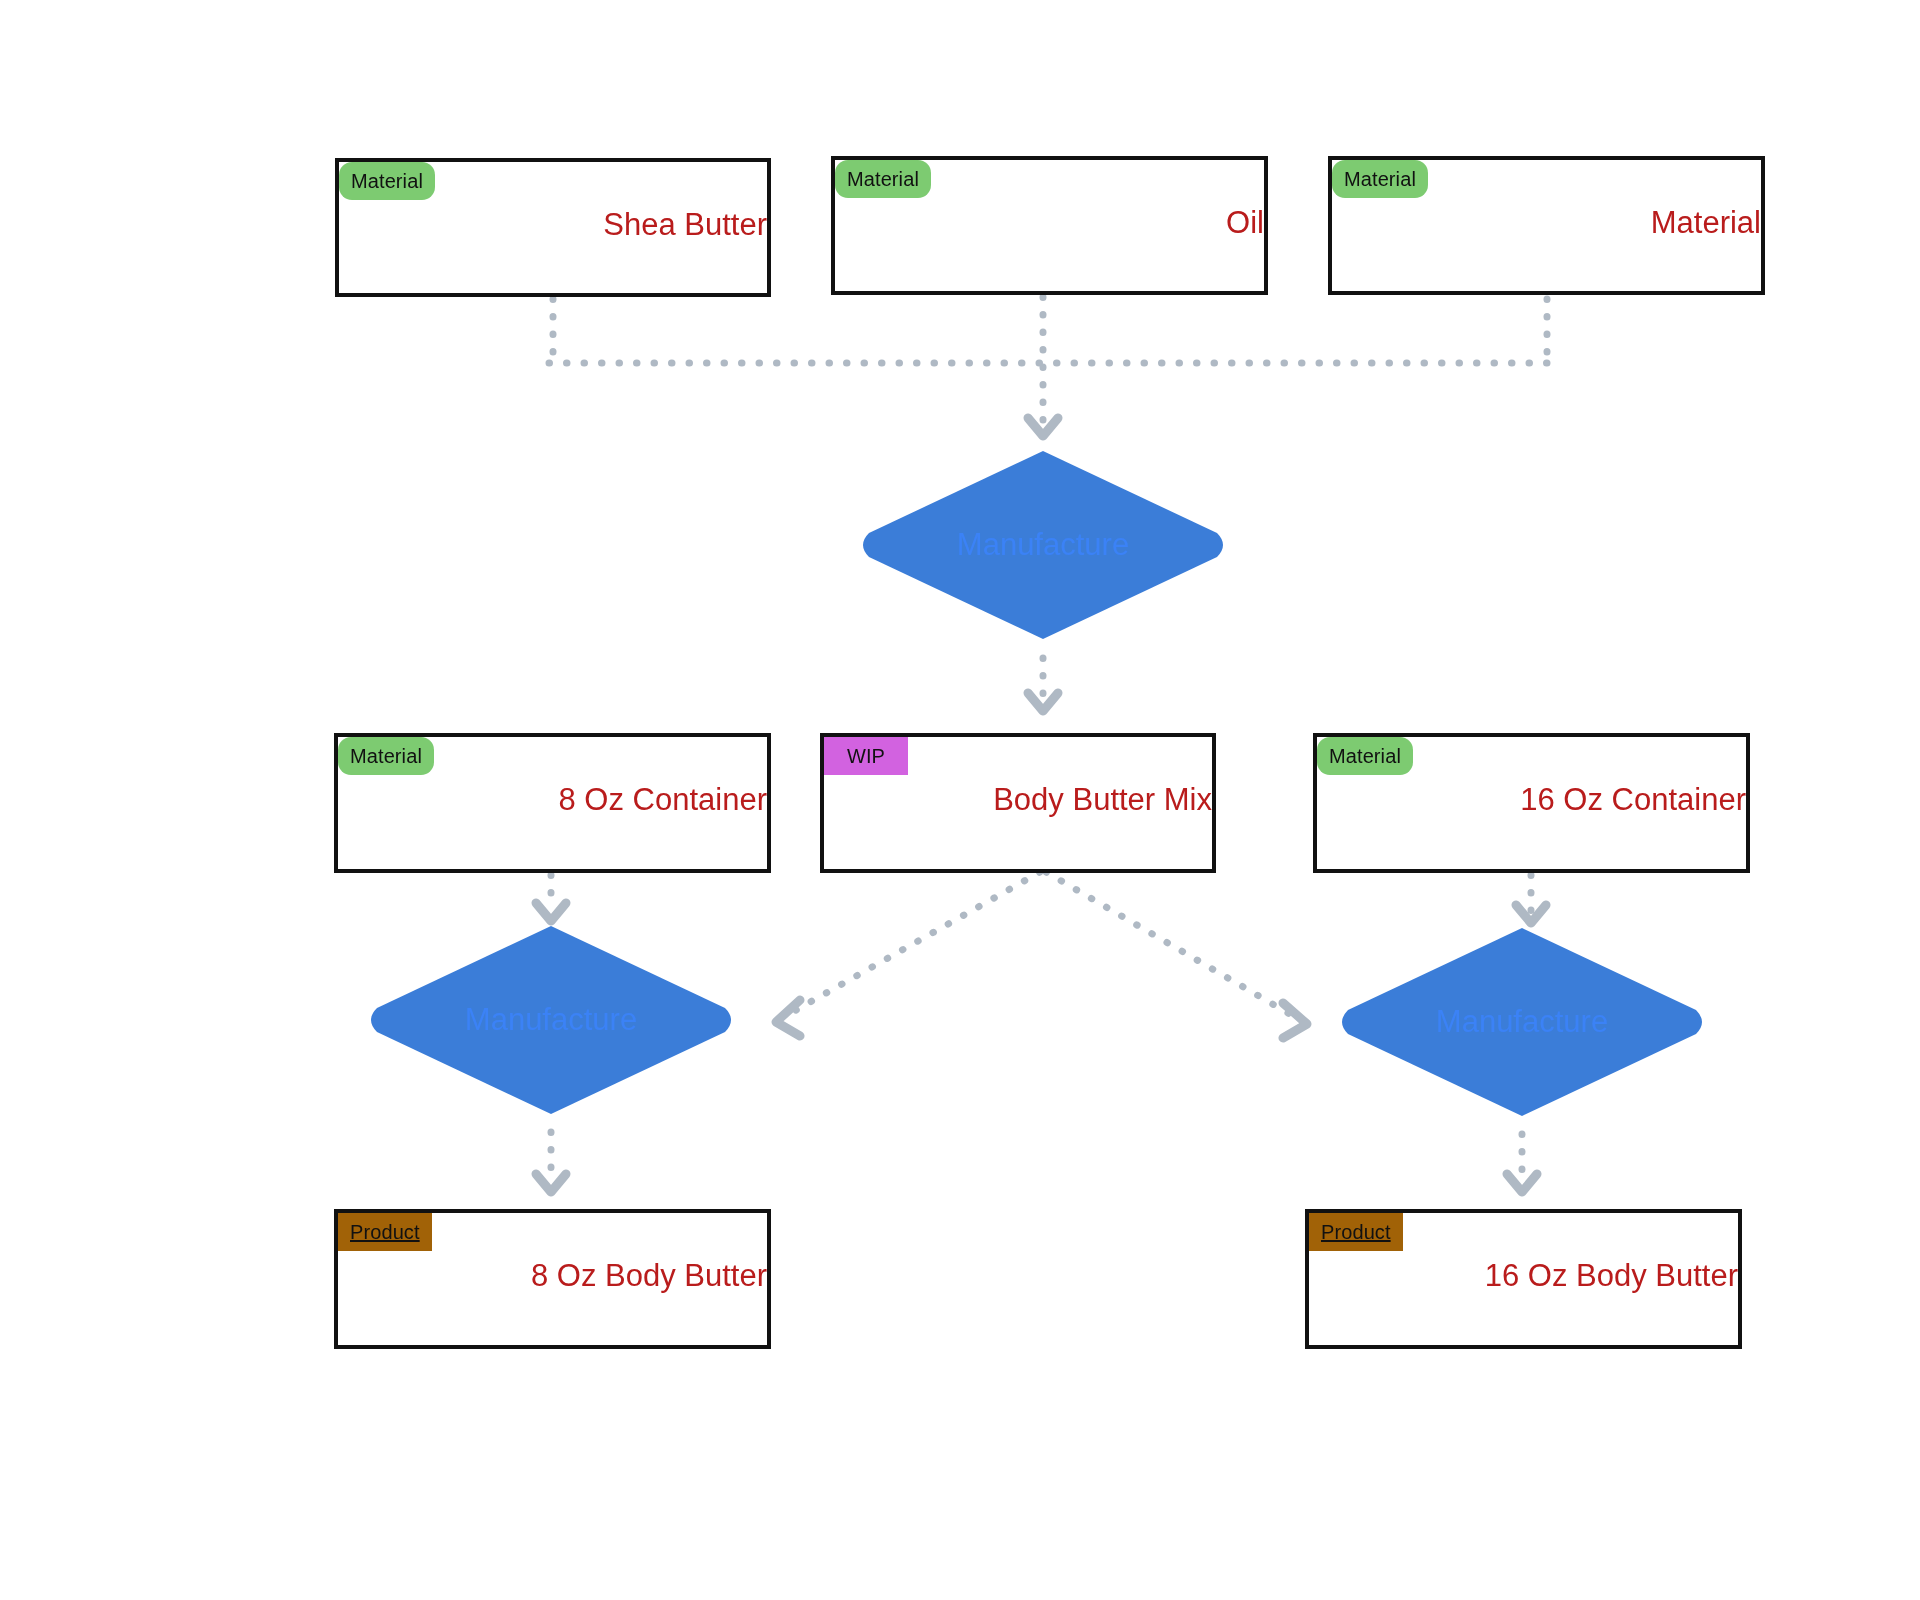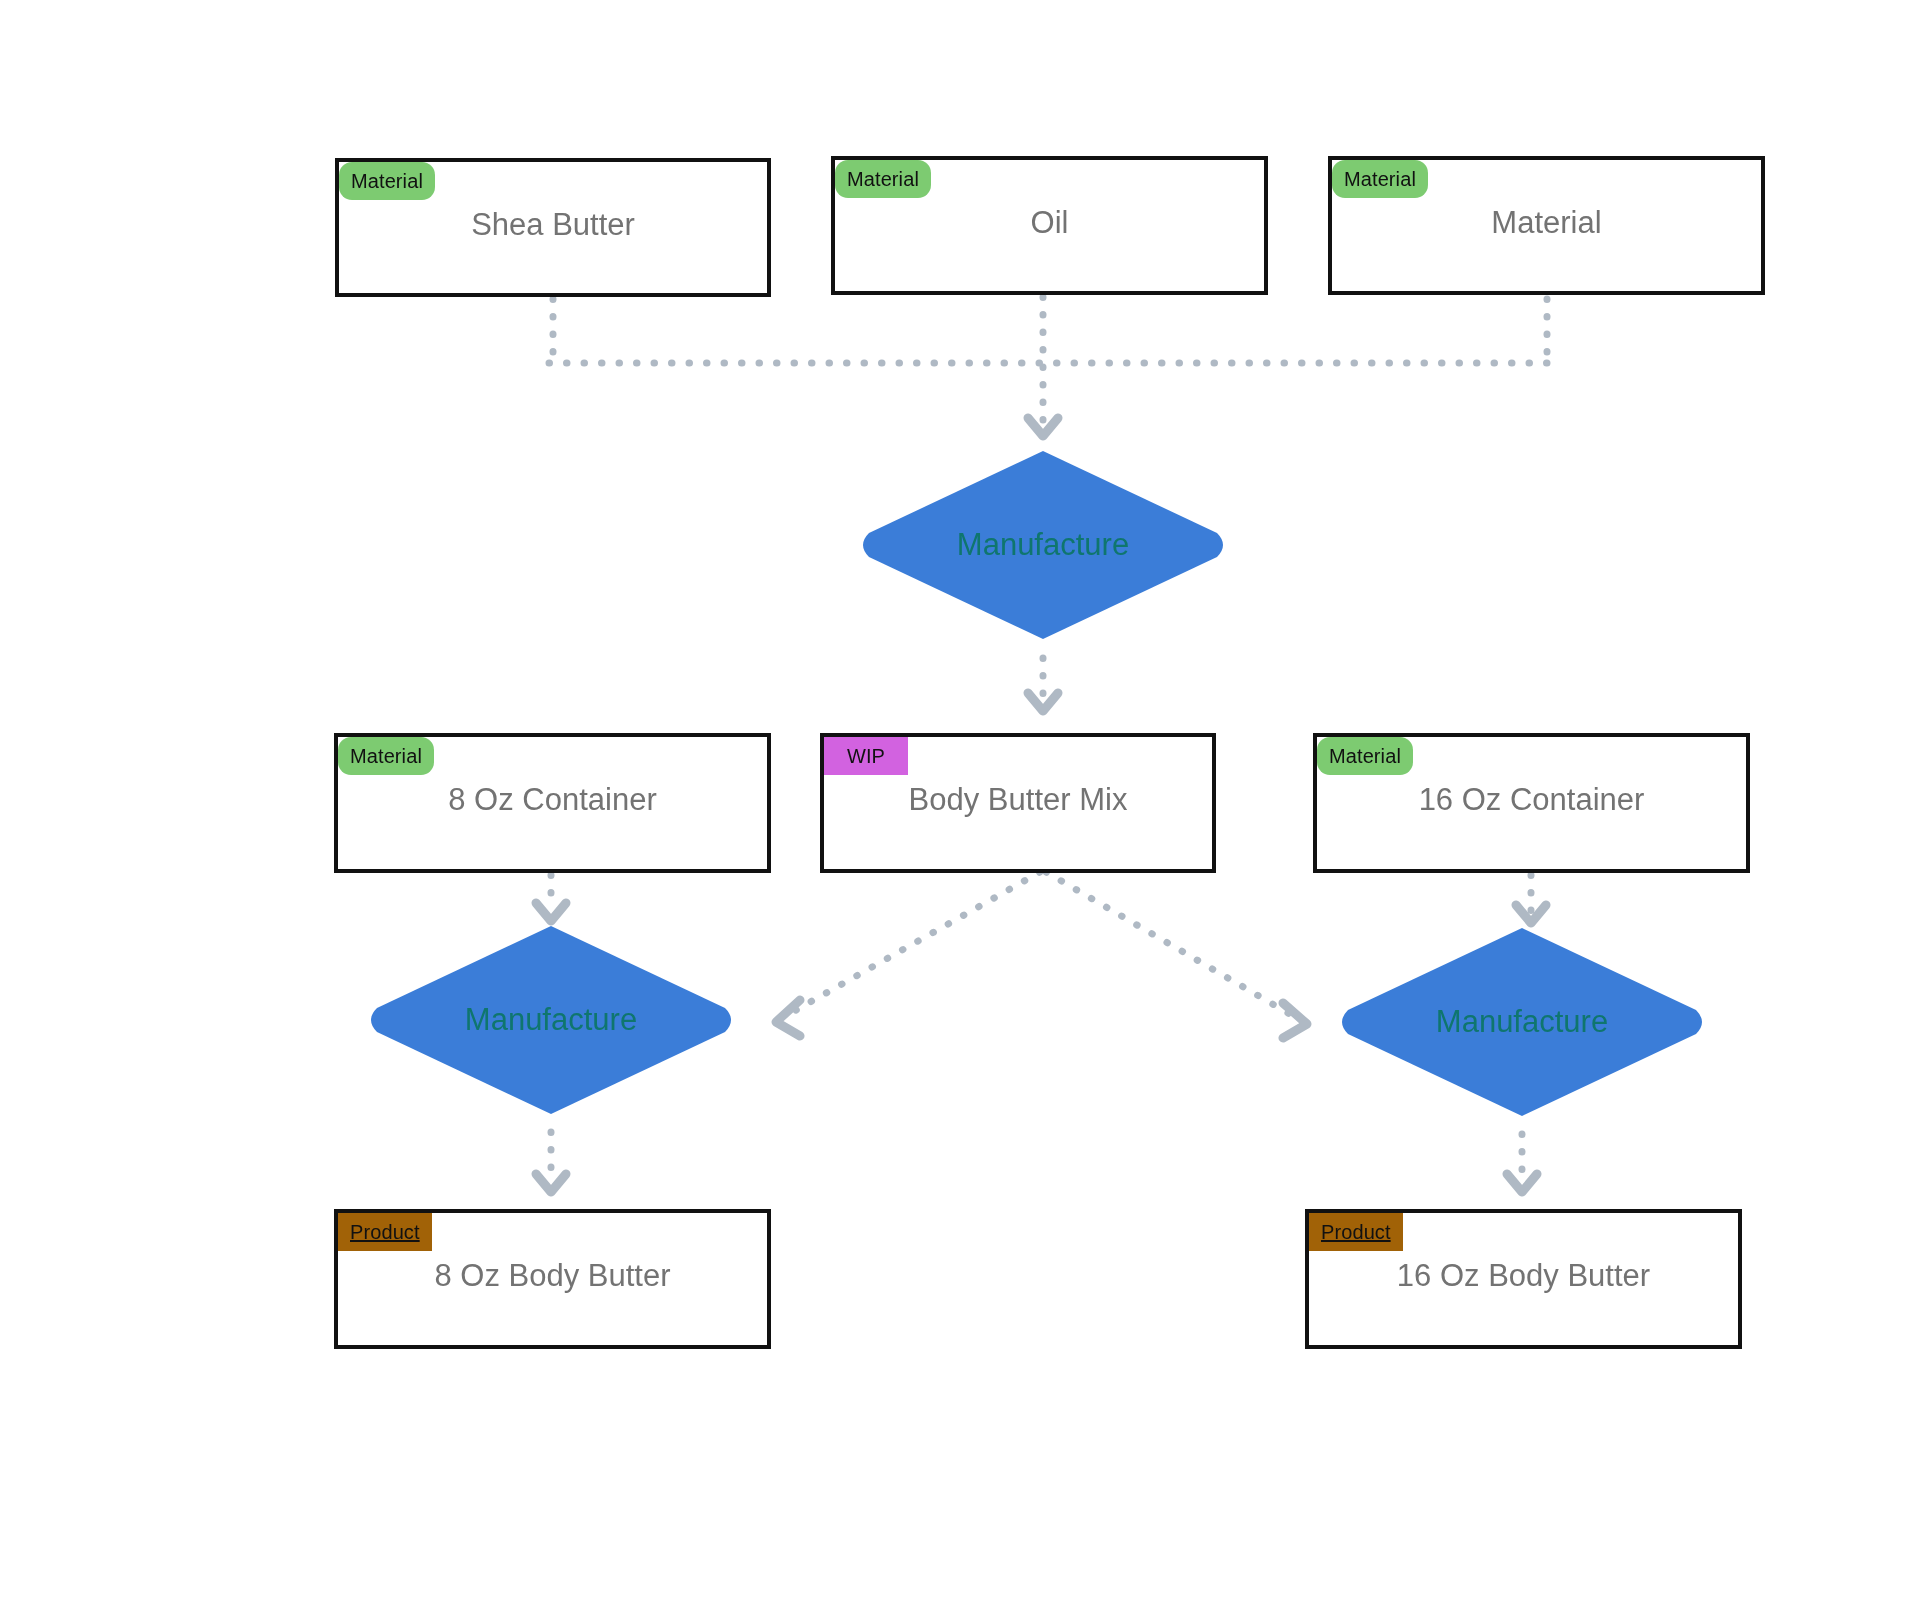--- a/index.html
+++ b/index.html
@@ -52,23 +52,23 @@
   }
   .badge-material { background: #7DCB71; border-radius: 13px; }
   .badge-wip      { background: #D262E0; }
   .badge-product  { background: #a16207; text-decoration: underline; }
 
   .node-title {
     position: absolute;
     left: 0;
     right: 0;
     top: 44px;
-    text-align: center;
+    text-align: right;
     font-size: 31px;
-    color: #737373;
+    color: #b91c1c;
     line-height: 1.2;
     white-space: nowrap;
   }
 
   
   .diamond-wrap {
     position: absolute;
     z-index: 2;
   }
   .diamond-wrap svg {
@@ -79,21 +79,21 @@
     height: 100%;
     display: block;
   }
   .diamond-label {
     position: absolute;
     left: 0;
     right: 0;
     top: 50%;
     transform: translateY(-50%);
     text-align: center;
-    color: #0f766e;
+    color: #3b82f6;
     font-size: 31px;
     line-height: 1.1;
     white-space: nowrap;
     pointer-events: none;
   }
 </style>
 </head>
 <body>
 
 <div id="canvas">

